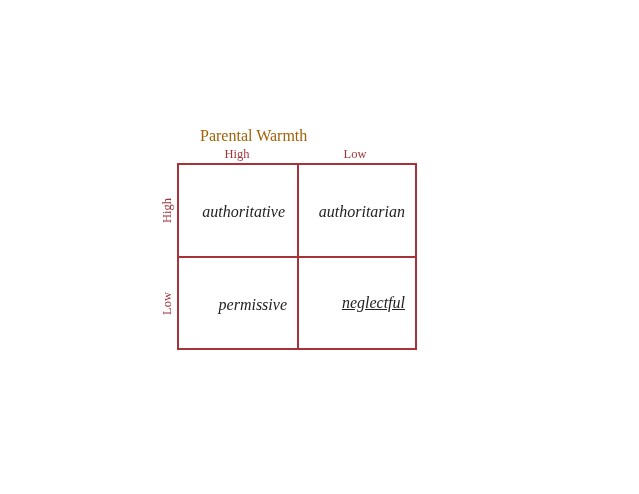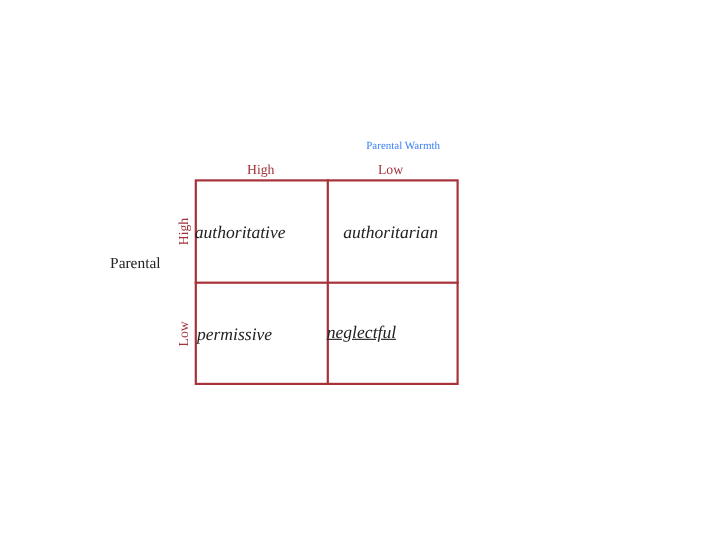--- a/index.html
+++ b/index.html
@@ -1,43 +1,42 @@
 <!DOCTYPE html>
 <html><head>
   <meta charset="utf-8">
   <style>
     html, body { margin: 0; padding: 0; background: #ffffff; }
     body { width: 639px; height: 494px; position: relative; overflow: hidden;
            font-family: "Liberation Serif", "DejaVu Serif", serif; }
-    .title { position: absolute; left: 200px; width: 200px; top: 127px; text-align: right;
-             font-size: 10px; color: #3b82f6; }
+    .title { position: absolute; left: 200px; width: 200px; top: 127px; text-align: left;
+             font-size: 16px; color: #a16207; }
     .col-label { position: absolute; top: 147px; font-size: 12.5px; color: #a0343a; text-align: center; width: 60px; }
     .row-title { position: absolute; left: 80px; width: 86px; top: 232px; text-align: center;
                  font-size: 14px; line-height: 18px; color: #222; }
     .row-label { position: absolute; font-size: 12.5px; color: #a0343a; width: 40px; text-align: center;
                  transform: rotate(-90deg); transform-origin: center center; }
     .grid { position: absolute; left: 177px; top: 163px; width: 240px; height: 187px;
             border: 2px solid #a8323a; box-sizing: border-box; }
     .vline { position: absolute; left: 297px; top: 163px; width: 2px; height: 187px; background: #a8323a; }
     .hline { position: absolute; left: 177px; top: 256px; width: 240px; height: 2px; background: #a8323a; }
-    .cell { position: absolute; font-style: italic; font-size: 16px; color: #222; text-align: left; width: 108px; }
+    .cell { position: absolute; font-style: italic; font-size: 16px; color: #222; text-align: right; width: 108px; }
   </style>
 </head>
 <body>
 
 <div class="title">Parental Warmth</div>
 <div class="col-label" style="left:207px;">High</div>
 <div class="col-label" style="left:325px;">Low</div>
 
 <div class="row-title">
-  <div>Parental</div>
 </div>
 <div class="row-label" style="left:147px; top:203px;">High</div>
 <div class="row-label" style="left:147px; top:296px;">Low</div>
 
 <div class="grid"></div>
 <div class="vline"></div>
 <div class="hline"></div>
 
 <div class="cell" style="left:177px; top:203px;">authoritative</div>
-<div class="cell" style="left:297px; top:203px;margin-left:15px;">authoritarian</div>
+<div class="cell" style="left:297px; top:203px;">authoritarian</div>
 <div class="cell" style="left:179px; top:296px;">permissive</div>
 <div class="cell" style="left:297px; top:294px;text-decoration:underline;">neglectful</div>
 
 </body></html>

